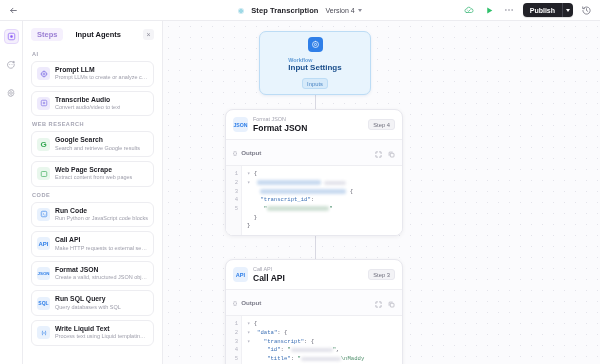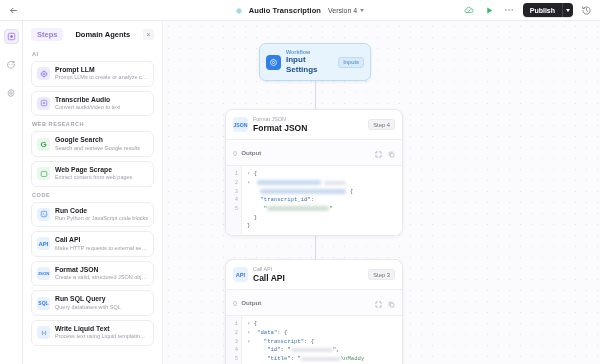--- a/index.html
+++ b/index.html
@@ -155,21 +155,21 @@
     <div class="tb-left">
       <div class="back-arrow">
         <svg width="9" height="9" viewBox="0 0 16 16" fill="none" stroke="currentColor" stroke-width="1.6" stroke-linecap="round" stroke-linejoin="round">
           <path d="M13 8H3M7 4L3 8l4 4"></path>
         </svg>
       </div>
     </div>
 
     <div class="tb-center">
       <div class="doc-dot"></div>
-      <div class="doc-title">Audio Transcription</div>
+      <div class="doc-title">Step Transcription</div>
       <div class="version-pill">
         <span>Version 4</span>
         <span class="caret"></span>
       </div>
     </div>
 
     <div class="tb-right">
       <div class="icon-btn">
         <svg width="10" height="10" viewBox="0 0 20 20" fill="none" stroke="#3fb87a" stroke-width="1.5" stroke-linecap="round" stroke-linejoin="round">
           <path d="M5.5 15a3.5 3.5 0 0 1-.3-7A4.6 4.6 0 0 1 14 7.4 3.3 3.3 0 0 1 14.5 15H5.5z"></path>
@@ -225,21 +225,21 @@
         <svg width="10" height="10" viewBox="0 0 20 20" fill="none" stroke="currentColor" stroke-width="1.3">
           <circle cx="10" cy="10" r="2.6"></circle>
           <path d="M10 2.4l1.4 1.9 2.3-.5.5 2.3 1.9 1.4-1.1 2.1 1.1 2.1-1.9 1.4-.5 2.3-2.3-.5L10 17.6l-1.4-1.9-2.3.5-.5-2.3-1.9-1.4 1.1-2.1L3.9 8.3l1.9-1.4.5-2.3 2.3.5z"></path>
         </svg>
       </div>
     </div>
 
     <div class="panel">
       <div class="panel-head">
         <div class="tab">Steps</div>
-        <div class="tab active">Domain Agents</div>
+        <div class="tab active">Input Agents</div>
         <div class="panel-close">×</div>
       </div>
       <div class="panel-scroll">
 
         <div class="group-label">AI</div>
         <div class="step-card">
           <div class="step-ico" style="background:#eeeafc;color:#6d5ce0;">
             <svg width="8" height="8" viewBox="0 0 16 16" fill="none" stroke="currentColor" stroke-width="1.2">
                 <circle cx="8" cy="8" r="5.2"></circle>
                 <circle cx="8" cy="8" r="2"></circle>
@@ -336,21 +336,21 @@
 
     <div class="canvas">
 
       <div class="edge" style="left:152px; top:46px; height:42px;"></div>
       <div class="edge-dot blue" style="left:149px; top:43px;"></div>
       <div class="edge" style="left:152px; top:184px; height:58px;"></div>
       <div class="edge-dot purple" style="left:149px; top:185px;"></div>
       <div class="edge" style="left:152px; top:338px; height:16px;"></div>
       <div class="edge-dot purple" style="left:149px; top:340px;"></div>
 
-      <div class="node-start node" style="left:96px; top:22px;">
+      <div class="node-start node" style="left:96px; top:10px;flex-direction:column;">
         <div class="start-ico">
           <svg width="9" height="9" viewBox="0 0 18 18" fill="none" stroke="#fff" stroke-width="1.4">
             <circle cx="9" cy="9" r="6"></circle>
               <circle cx="9" cy="9" r="2.2"></circle>
               <path d="M9 1.6v2"></path>
           </svg>
         </div>
         <div class="start-txt">
           <div class="start-kicker">Workflow</div>
           <div class="start-title">Input Settings</div>

